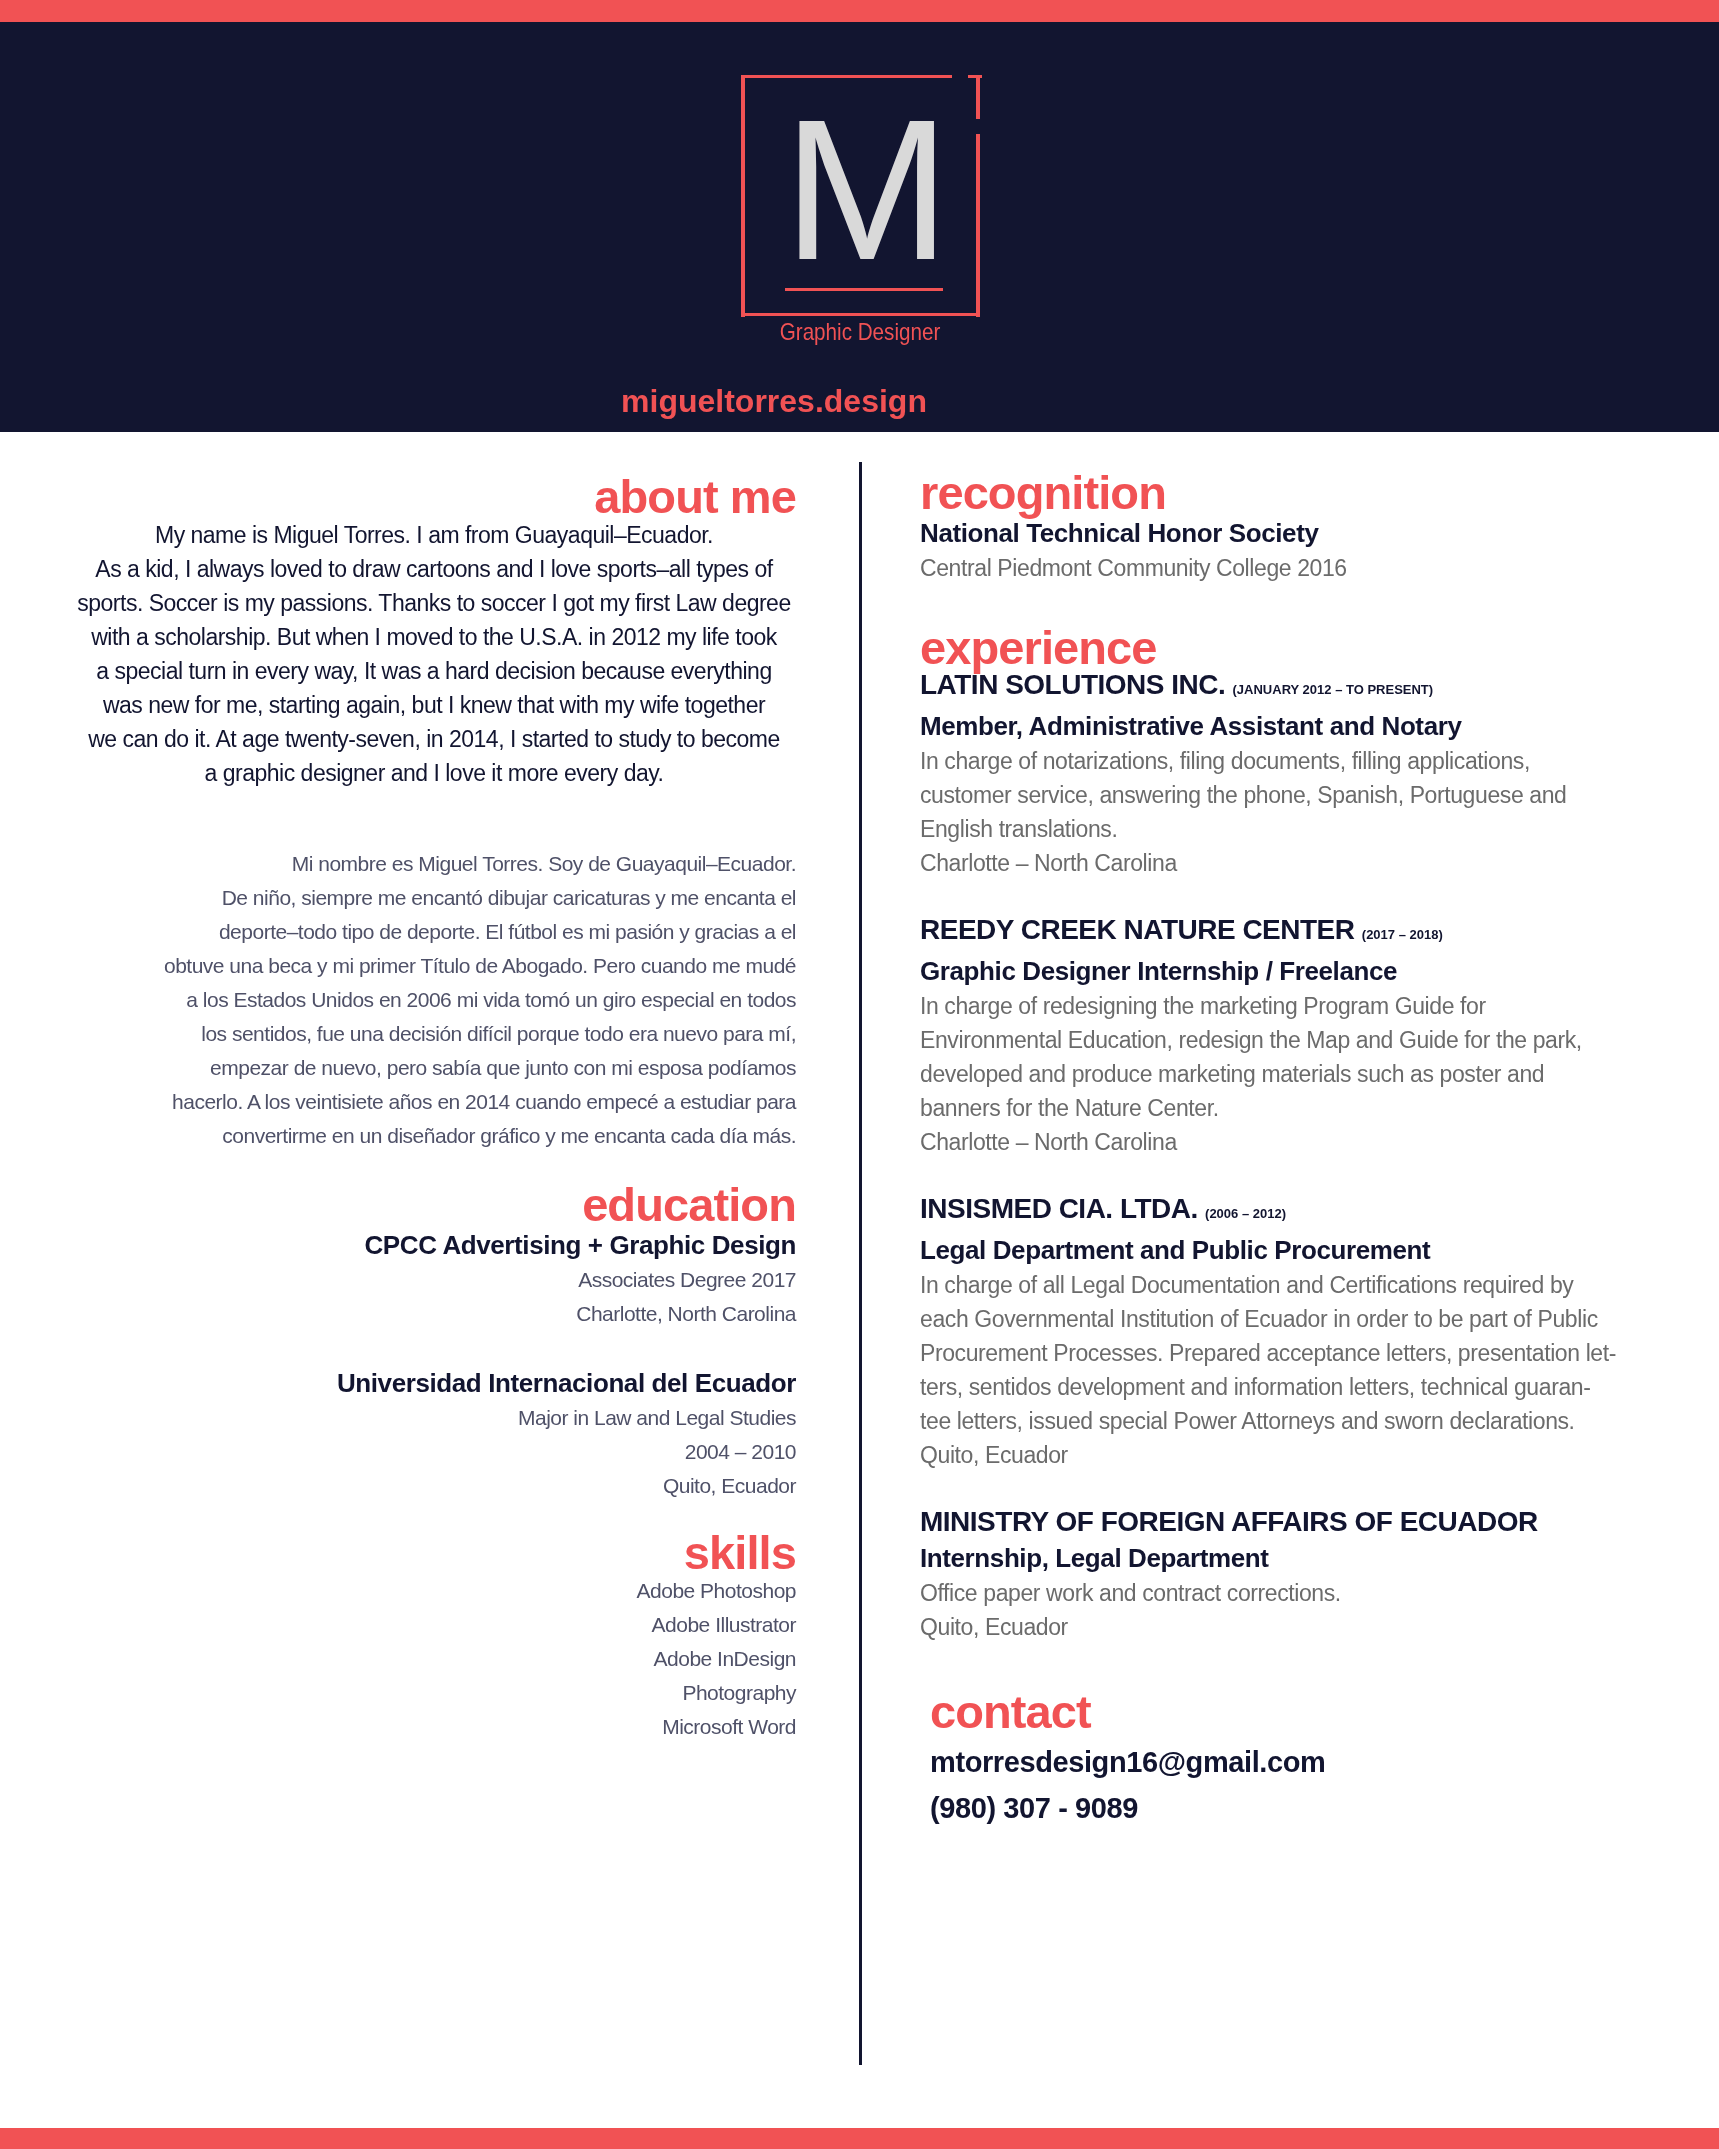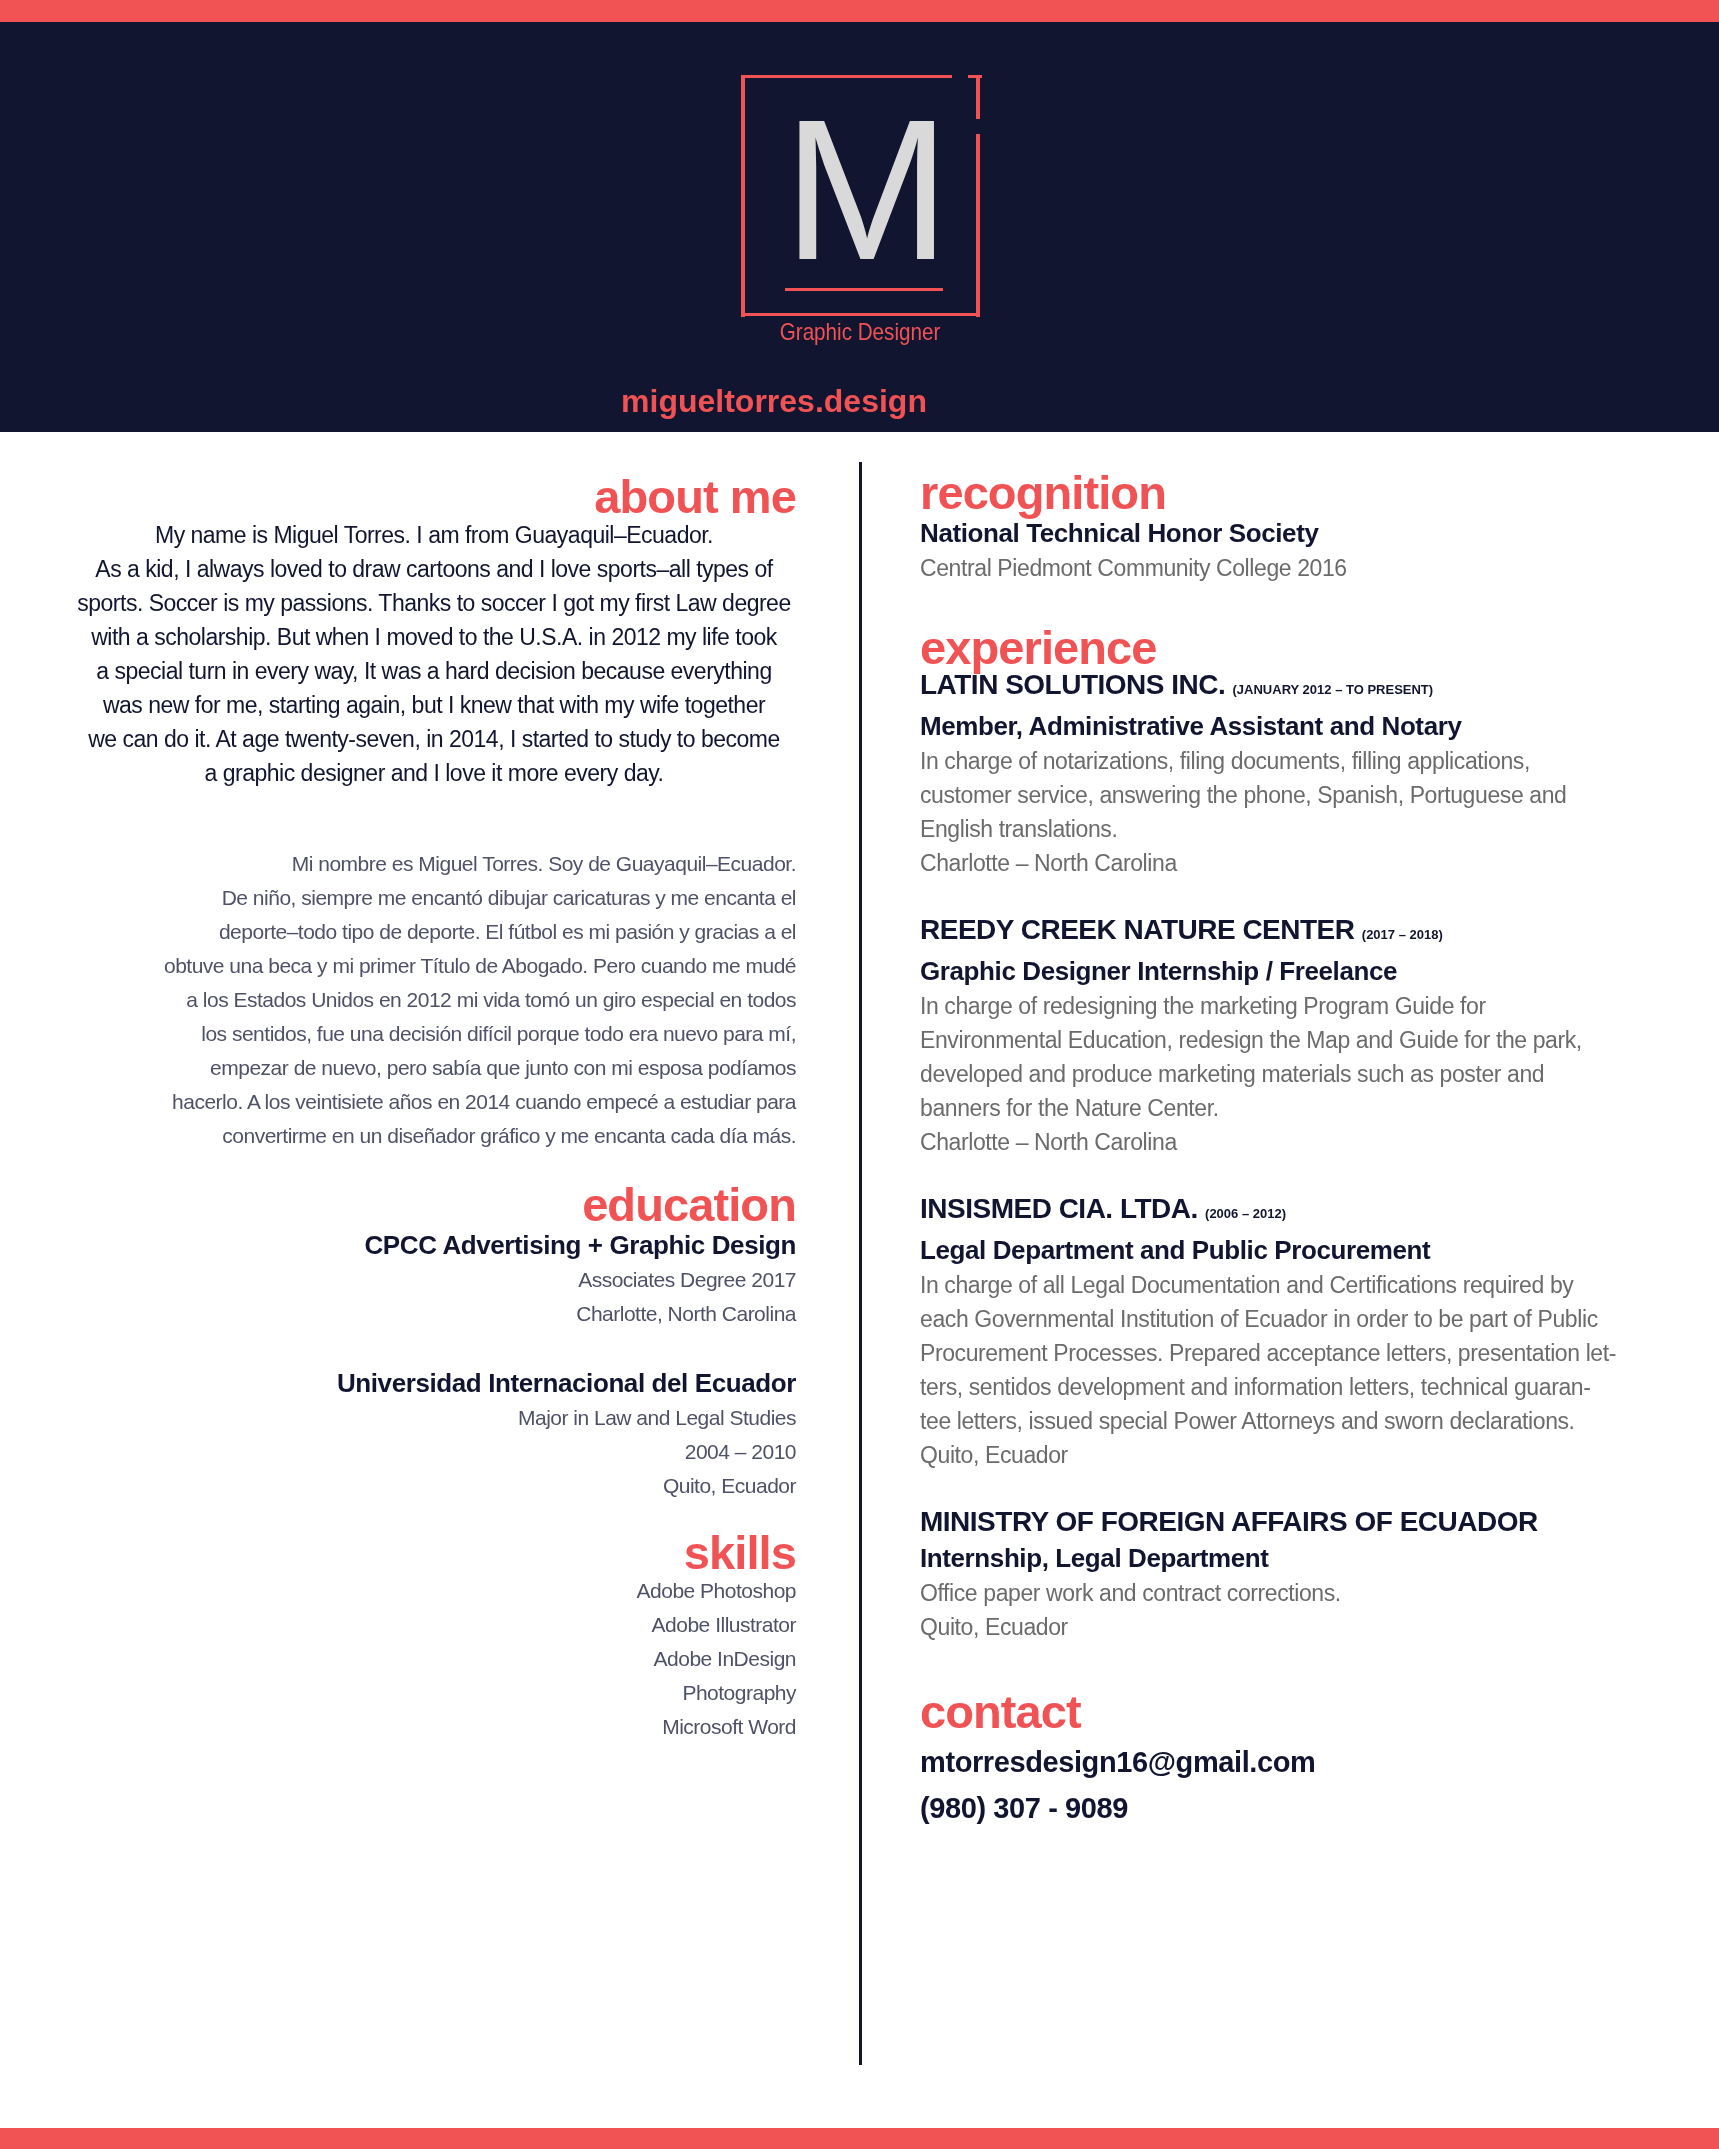--- a/index.html
+++ b/index.html
@@ -82,21 +82,21 @@
       <span class="line">a special turn in every way, It was a hard decision because everything</span>
       <span class="line">was new for me, starting again, but I knew that with my wife together</span>
       <span class="line">we can do it. At age twenty-seven, in 2014, I started to study to become</span>
       <span class="line">a graphic designer and I love it more every day.</span>
     </p>
     <p class="body-slate" style="margin-top:57px;">
       <span class="line">Mi nombre es Miguel Torres. Soy de Guayaquil–Ecuador.</span>
       <span class="line">De niño, siempre me encantó dibujar caricaturas y me encanta el</span>
       <span class="line">deporte–todo tipo de deporte. El fútbol es mi pasión y gracias a el</span>
       <span class="line">obtuve una beca y mi primer Título de Abogado. Pero cuando me mudé</span>
-      <span class="line">a los Estados Unidos en 2012 mi vida tomó un giro especial en todos</span>
+      <span class="line">a los Estados Unidos en 2006 mi vida tomó un giro especial en todos</span>
       <span class="line">los sentidos, fue una decisión difícil porque todo era nuevo para mí,</span>
       <span class="line">empezar de nuevo, pero sabía que junto con mi esposa podíamos</span>
       <span class="line">hacerlo. A los veintisiete años en 2014 cuando empecé a estudiar para</span>
       <span class="line">convertirme en un diseñador gráfico y me encanta cada día más.</span>
     </p>
   </div>
 
   <div style="margin-top:25px;">
     <h2 class="sec-title">education</h2>
     <div style="margin-top:-5.4px;">
@@ -166,21 +166,21 @@
     </div>
 
     <div style="margin-top:32px;">
       <div class="company"><span>MINISTRY OF FOREIGN AFFAIRS OF ECUADOR</span></div>
       <div class="bold-dark">Internship, Legal Department</div>
       <div class="body-gray line">Office paper work and contract corrections.</div>
       <div class="body-gray line">Quito, Ecuador</div>
     </div>
   </div>
 
-  <div style="margin-top:41px;">
+  <div style="margin-top:41px;margin-left:10px;">
     <h2 class="sec-title">contact</h2>
     <div class="contact-line">mtorresdesign16@gmail.com</div>
     <div class="contact-line">(980) 307 - 9089</div>
   </div>
 </section>
 
 <div class="bottom-bar"></div>
 
 
 </body></html>

